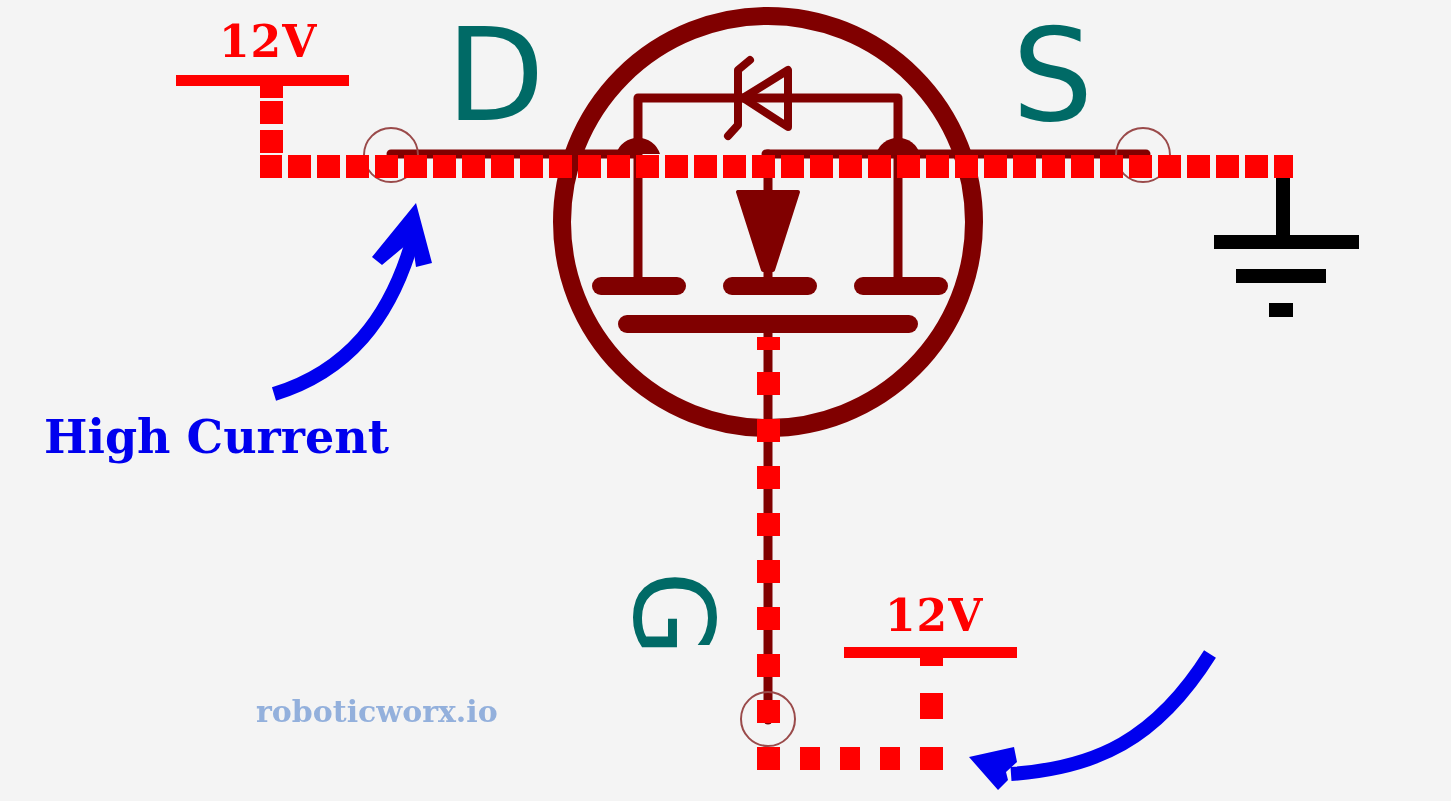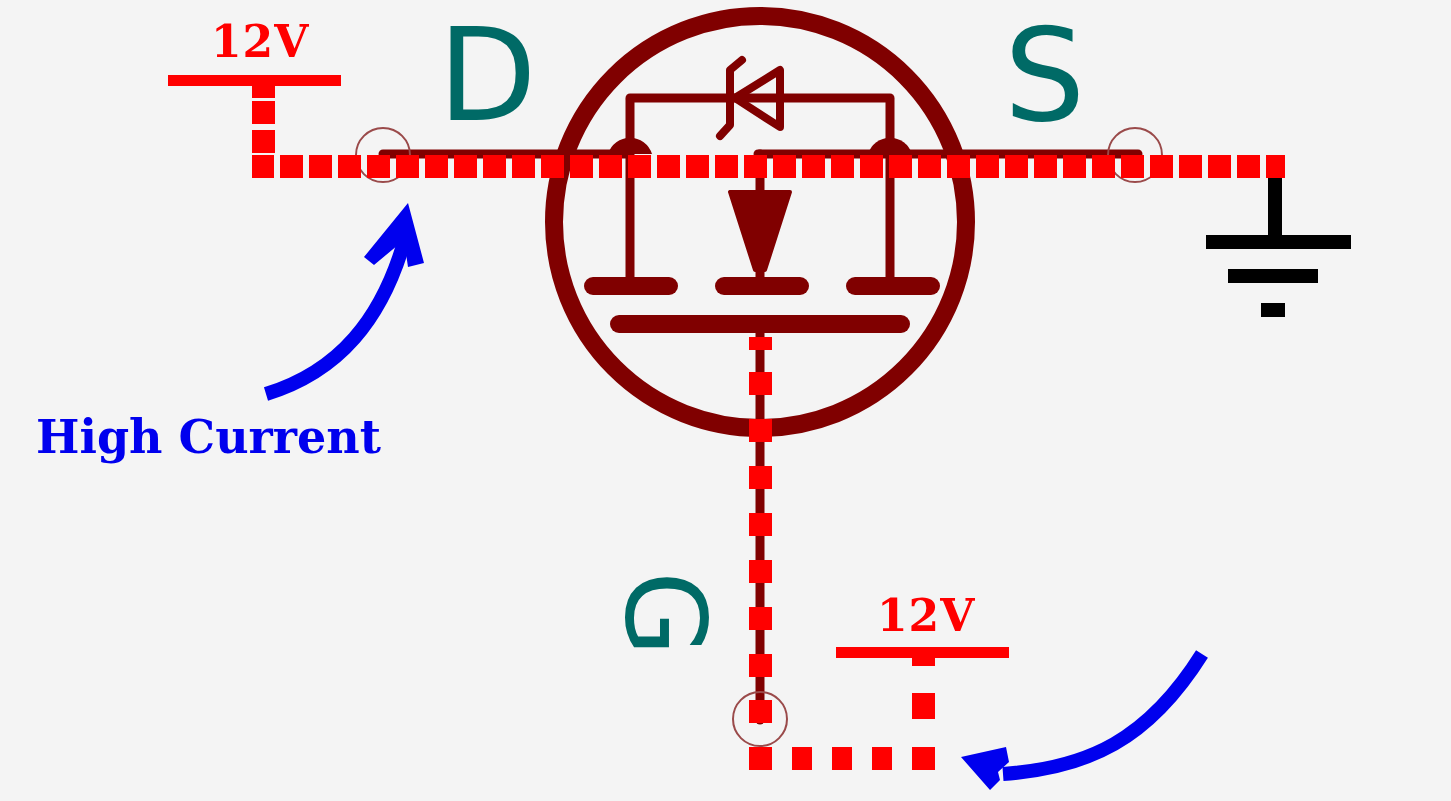--- a/index.html
+++ b/index.html
@@ -1,17 +1,17 @@
 <!DOCTYPE html>
 <html><head>
 <meta charset="utf-8">
 <style>
   html, body { margin: 0; padding: 0; }
   body { width: 1451px; height: 801px; background: #f4f4f4; overflow: hidden; position: relative; }
-  .canvas { position: absolute; left: 8px; top: 0; width: 1405px; height: 801px; border-radius: 20px; }
+  .canvas { position: absolute; left: 16px; top: 0; width: 1405px; height: 801px; border-radius: 20px; }
   .lbl { position: absolute; font-family: "DejaVu Serif", "Liberation Serif", serif; font-weight: bold; white-space: nowrap; line-height: 1; }
   .volt { color: #ff0000; font-size: 44px; letter-spacing: 1px; }
   .note { color: #0000ee; font-size: 46px; }
   .brand { color: #93b0dc; font-size: 30px; }
   .pin { position: absolute; font-family: "DejaVu Sans", "Liberation Sans", sans-serif; color: #006a66; font-size: 128px; line-height: 1; }
 </style>
 </head>
 <body>
 
 <div class="canvas">
@@ -117,13 +117,14 @@
 
   <div class="lbl volt" style="left:203px; top:20px;">12V</div>
   <div class="lbl volt" style="left:869px; top:594px;">12V</div>
 
   <div class="pin" style="left:430px; top:12px;">D</div>
   <div class="pin" style="left:996px; top:12px;">S</div>
   <div class="pin" style="left:617px; top:576px; transform: rotate(90deg); transform-origin: 50px 45px; font-size:110px;">G</div>
 
   <div class="lbl note" style="left:28px; top:414px;text-align:right;">High Current</div>
 
+  <div class="lbl brand" style="left:240px; top:697px;">roboticworx.io</div>
 </div>
 
 </body></html>

